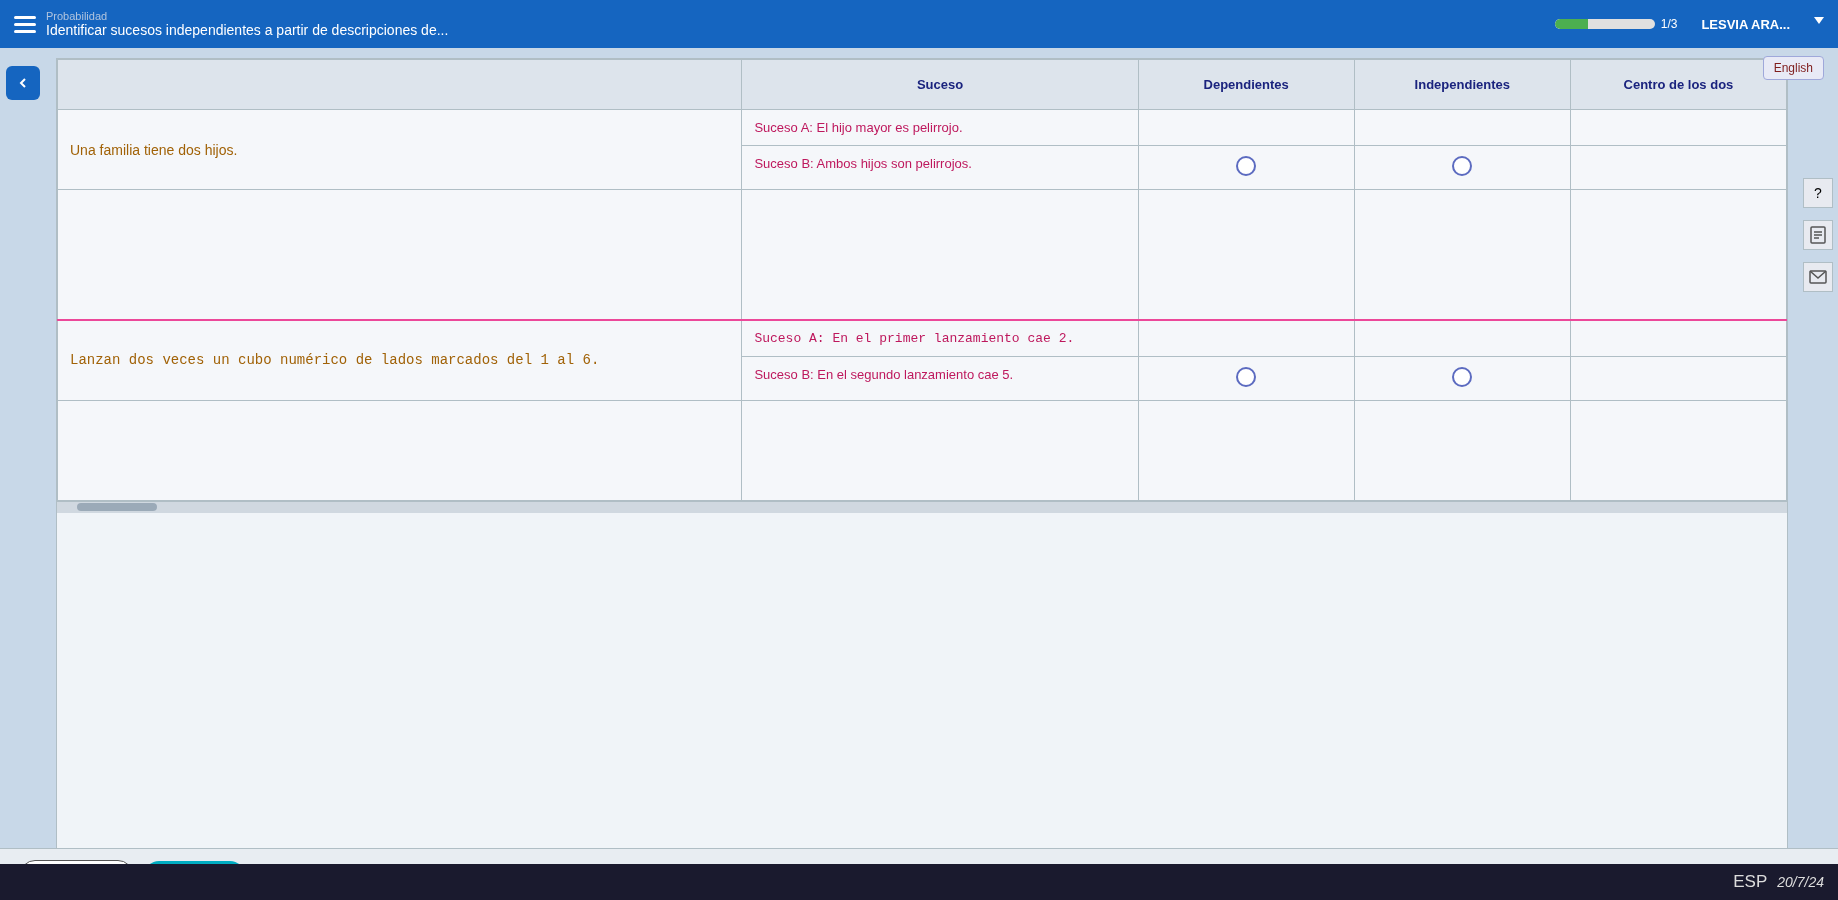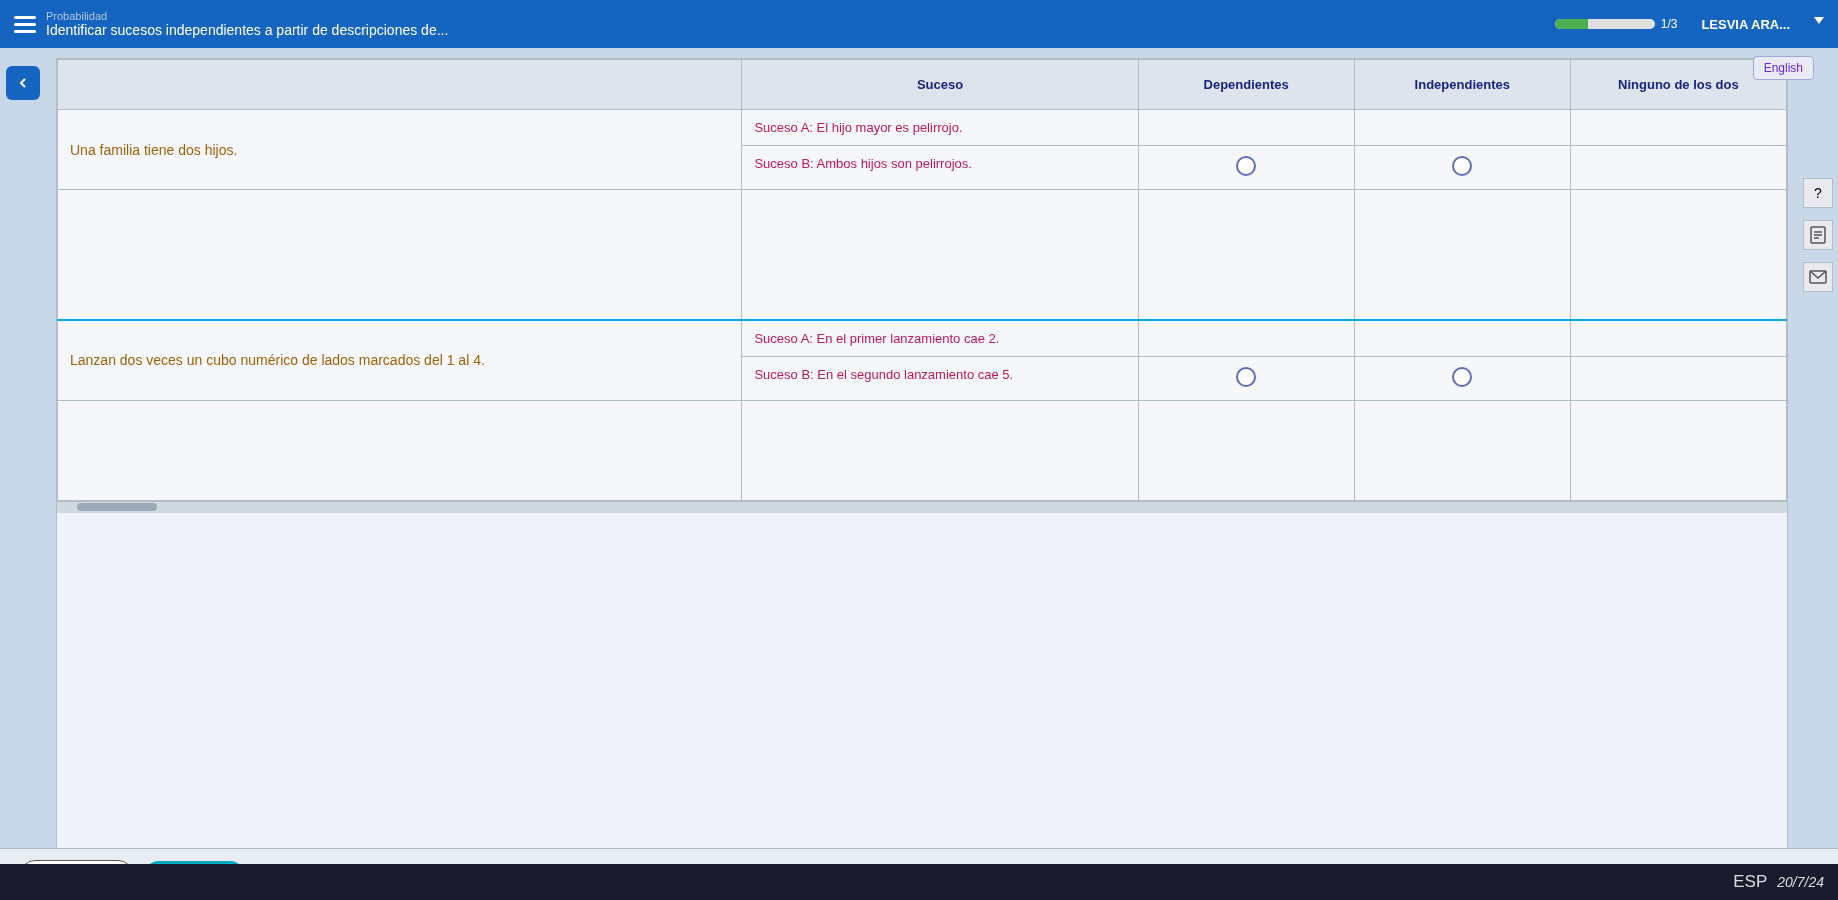--- a/index.html
+++ b/index.html
@@ -181,21 +181,22 @@
       width: 20px;
       height: 20px;
       border: 2px solid #5c6bc0;
       border-radius: 50%;
       display: inline-block;
       cursor: pointer;
       background: white;
     }
 
     .row-separator td {
-      border-top: 2px solid #0ea5e9;
+      border-top: 2px solid #ec4899;
+      font-family: Liberation Mono, monospace;
     }
 
     
     .right-icons {
       width: 40px;
       display: flex;
       flex-direction: column;
       align-items: center;
       gap: 12px;
       padding-top: 120px;
@@ -209,24 +210,24 @@
       align-items: center;
       justify-content: center;
       cursor: pointer;
       font-size: 14px;
     }
 
     
     .english-badge {
       position: absolute;
       top: 56px;
-      right: 24px;
+      right: 14px;
       background: #e8eaf6;
       border: 1px solid #9fa8da;
-      color: #6d28d9;
+      color: #7f1d1d;
       font-size: 12px;
       padding: 4px 10px;
       border-radius: 4px;
       cursor: pointer;
       z-index: 10;
     }
 
     
     .bottom-bar {
       position: fixed;
@@ -359,21 +360,21 @@
   </div>
 
   <div class="table-container">
     <table>
       <thead>
         <tr>
           <th class="col-situation"></th>
           <th class="col-suceso">Suceso</th>
           <th class="col-dep">Dependientes</th>
           <th class="col-indep">Independientes</th>
-          <th class="col-neither">Ninguno de los dos</th>
+          <th class="col-neither">Centro de los dos</th>
         </tr>
       </thead>
       <tbody>
 
         <tr>
           <td class="situation-cell" rowspan="2">Una familia tiene dos hijos.</td>
           <td class="suceso-cell">Suceso A: El hijo mayor es pelirrojo.</td>
           <td class="radio-cell"></td>
           <td class="radio-cell"></td>
           <td class="radio-cell"></td>
@@ -393,21 +394,21 @@
 
         <tr>
           <td class="situation-cell" style="height:130px; border-top: none;"></td>
           <td class="suceso-cell" style="border-top: none;"></td>
           <td class="radio-cell" style="border-top: none;"></td>
           <td class="radio-cell" style="border-top: none;"></td>
           <td class="radio-cell" style="border-top: none;"></td>
         </tr>
 
         <tr class="row-separator">
-          <td class="situation-cell" rowspan="2">Lanzan dos veces un cubo numérico de lados marcados del 1 al 4.</td>
+          <td class="situation-cell" rowspan="2">Lanzan dos veces un cubo numérico de lados marcados del 1 al 6.</td>
           <td class="suceso-cell">Suceso A: En el primer lanzamiento cae 2.</td>
           <td class="radio-cell"></td>
           <td class="radio-cell"></td>
           <td class="radio-cell"></td>
         </tr>
 
         <tr>
           <td class="suceso-cell">Suceso B: En el segundo lanzamiento cae 5.</td>
           <td class="radio-cell">
             <div class="radio-btn"></div>

